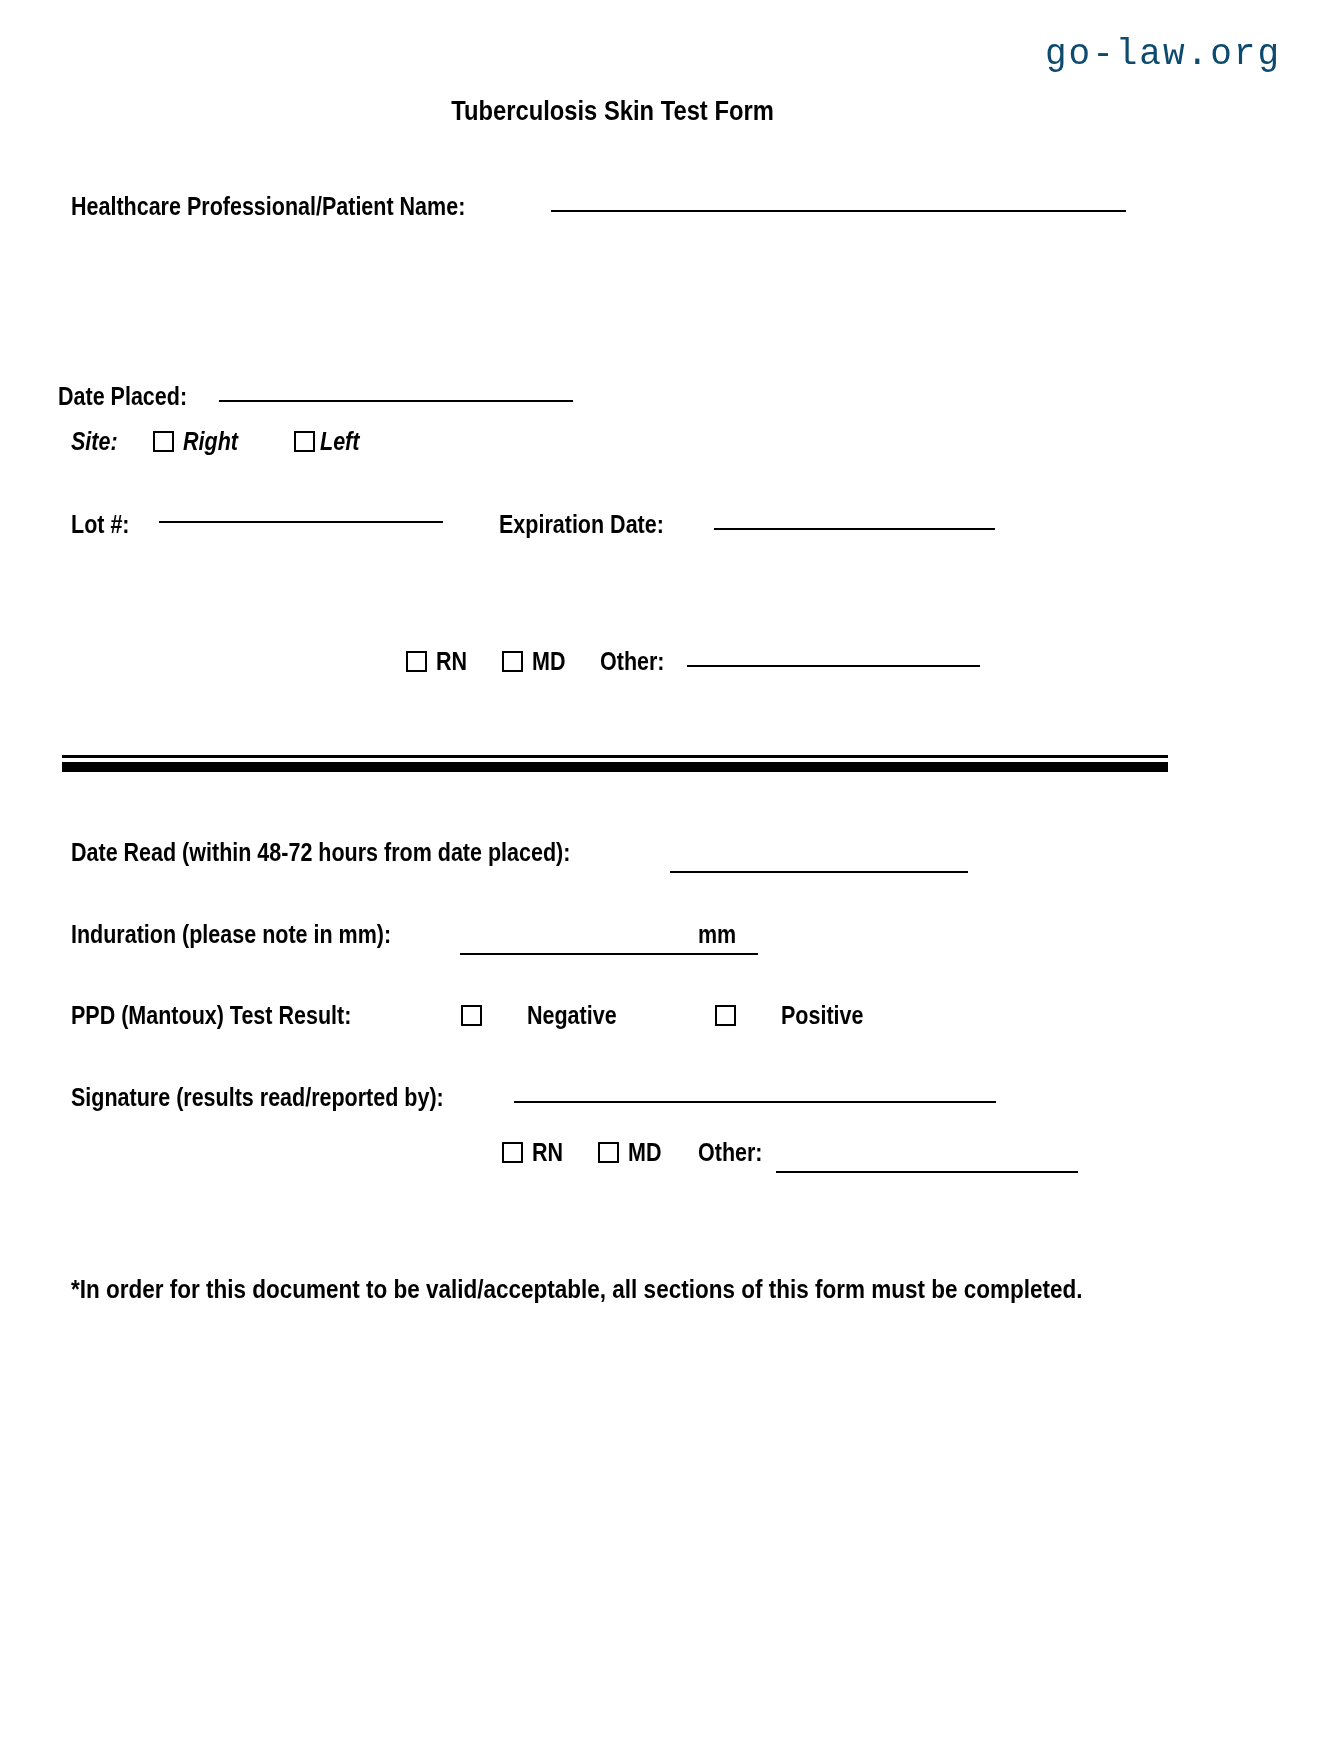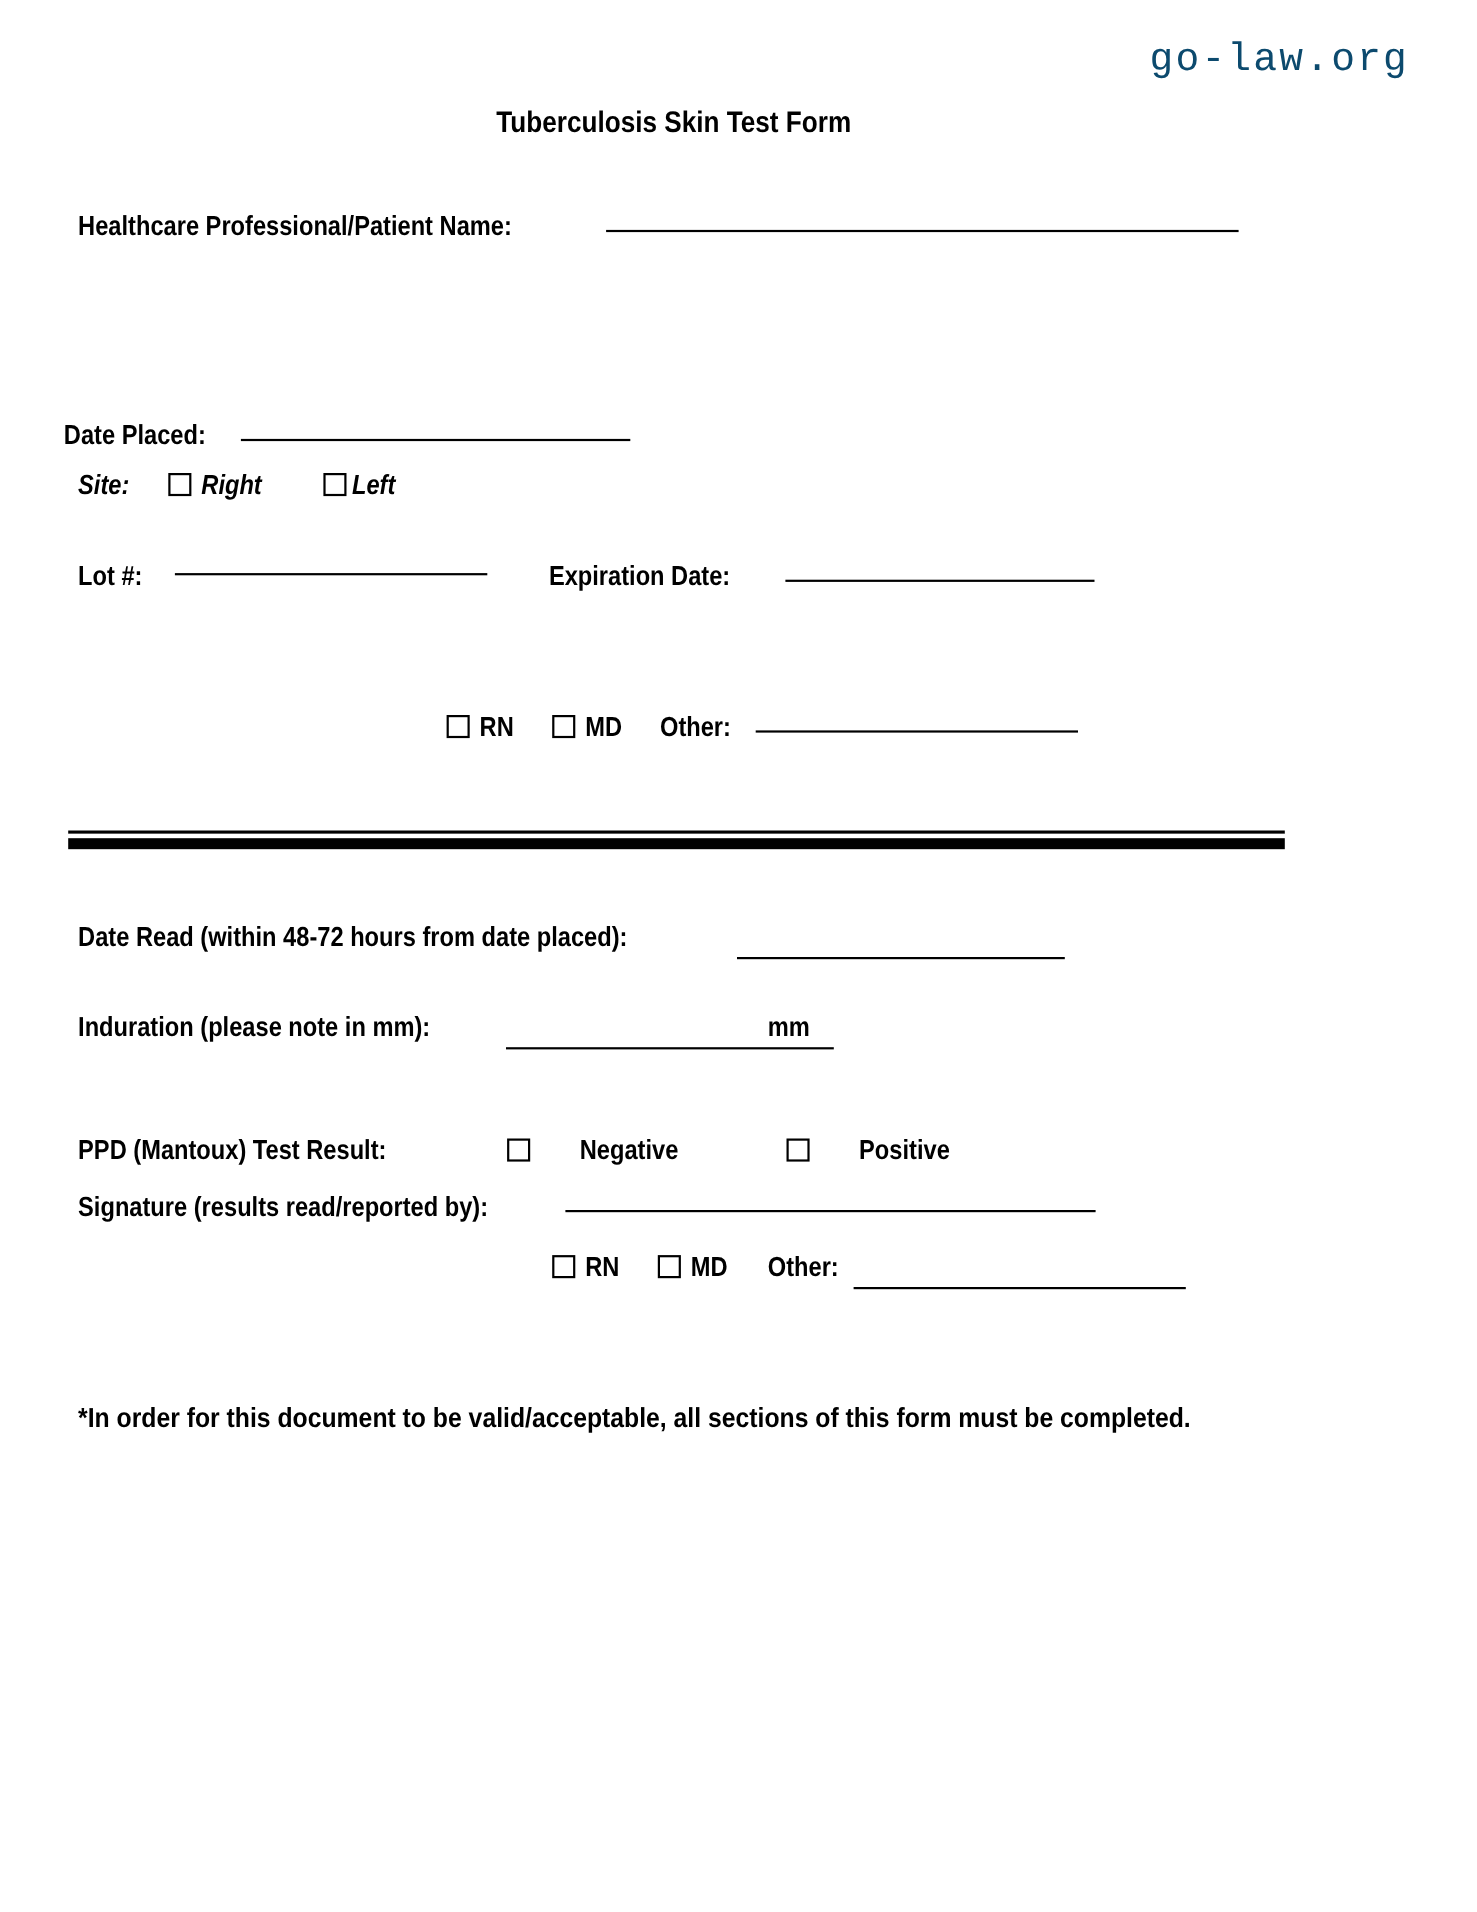--- a/index.html
+++ b/index.html
@@ -178,21 +178,21 @@
     <span class="lbl">Date Read (within 48-72 hours from date placed):</span>
     <span class="rule" style="width:298px; margin-left:18px; top:12px;"></span>
   </div>
 
   <div class="row" style="top:920px; left:71px;">
     <span class="lbl">Induration (please note in mm):</span>
     <span class="rule" style="width:298px; margin-left:17px; top:12px;"></span>
     <span class="lbl" style="margin-left:-60px;">mm</span>
   </div>
 
-  <div class="row" style="top:1032px; left:71px;gap:36px;">
+  <div class="row" style="top:1001px; left:71px;gap:36px;">
     <span class="lbl">PPD (Mantoux) Test Result:</span>
     <span class="cbox" style="margin-left:28px;"></span>
     <span class="lbl" style="margin-left:9px;">Negative</span>
     <span class="cbox" style="margin-left:48px;"></span>
     <span class="lbl" style="margin-left:9px;">Positive</span>
   </div>
 
   <div class="row" style="top:1083px; left:71px;">
     <span class="lbl">Signature (results read/reported by):</span>
     <span class="rule" style="width:482px; margin-left:10px;"></span>

